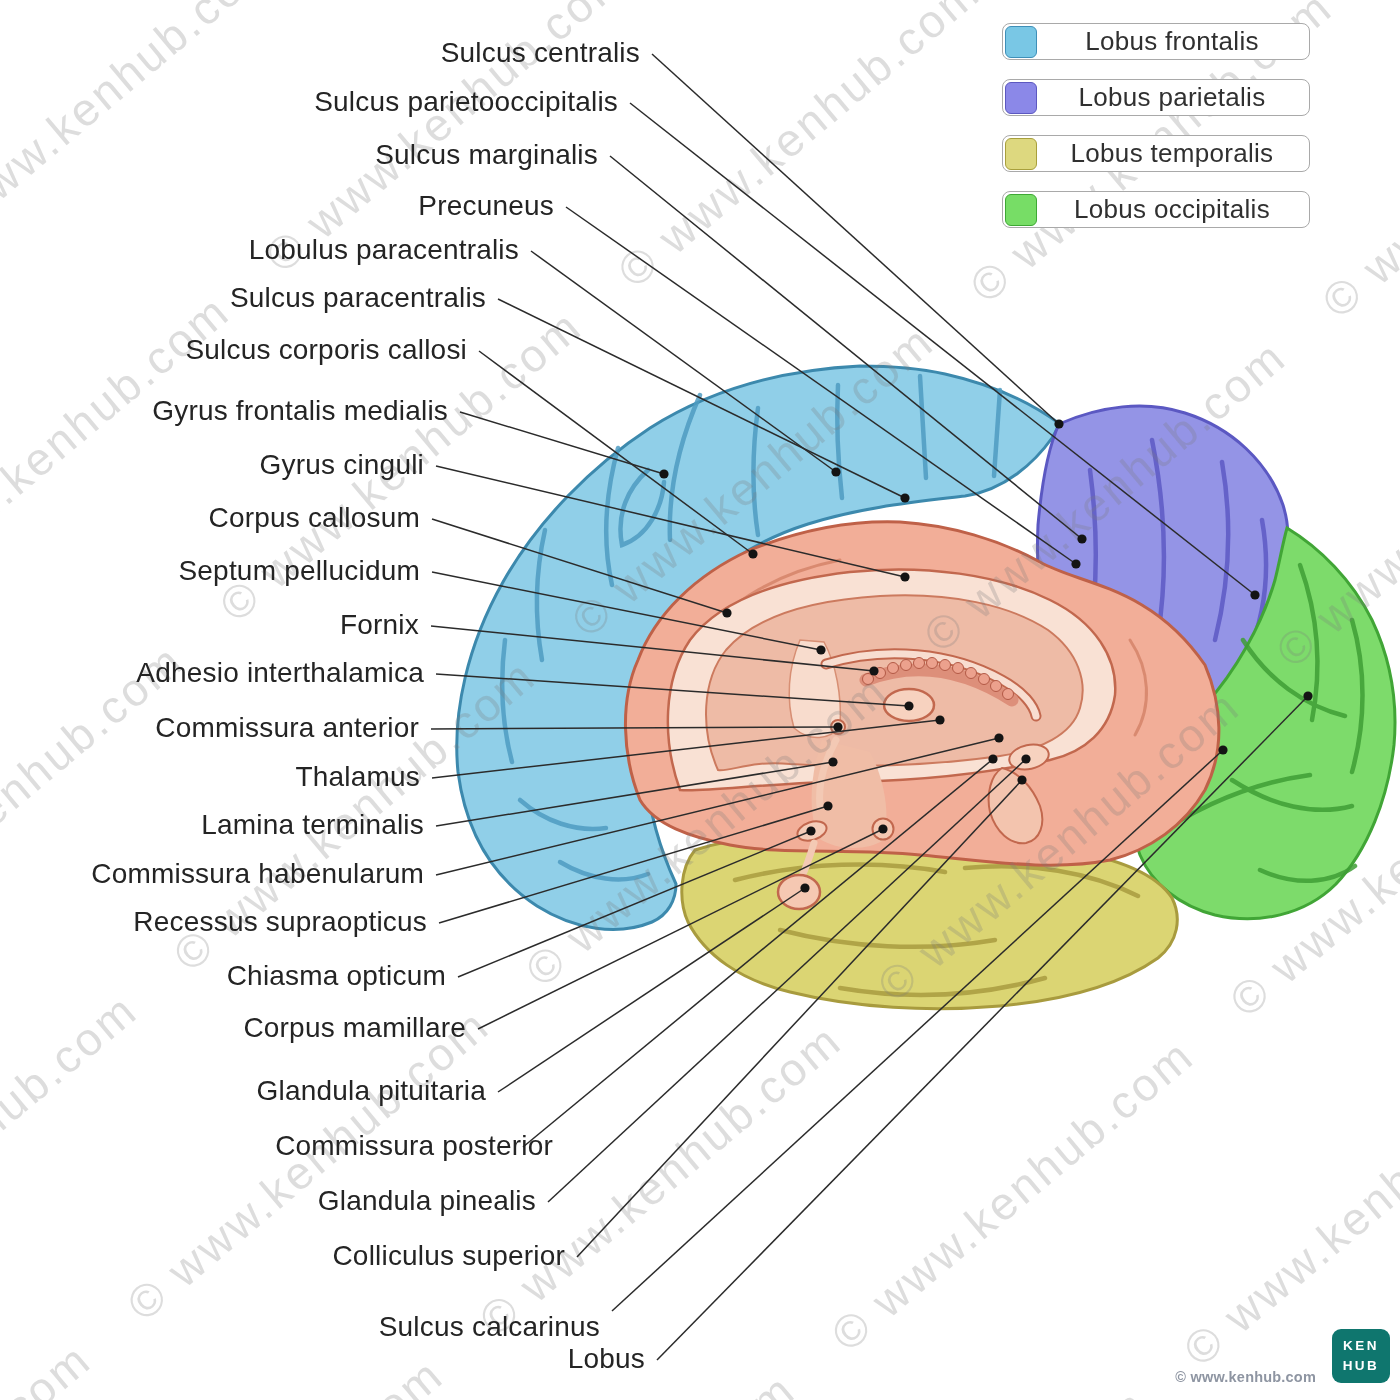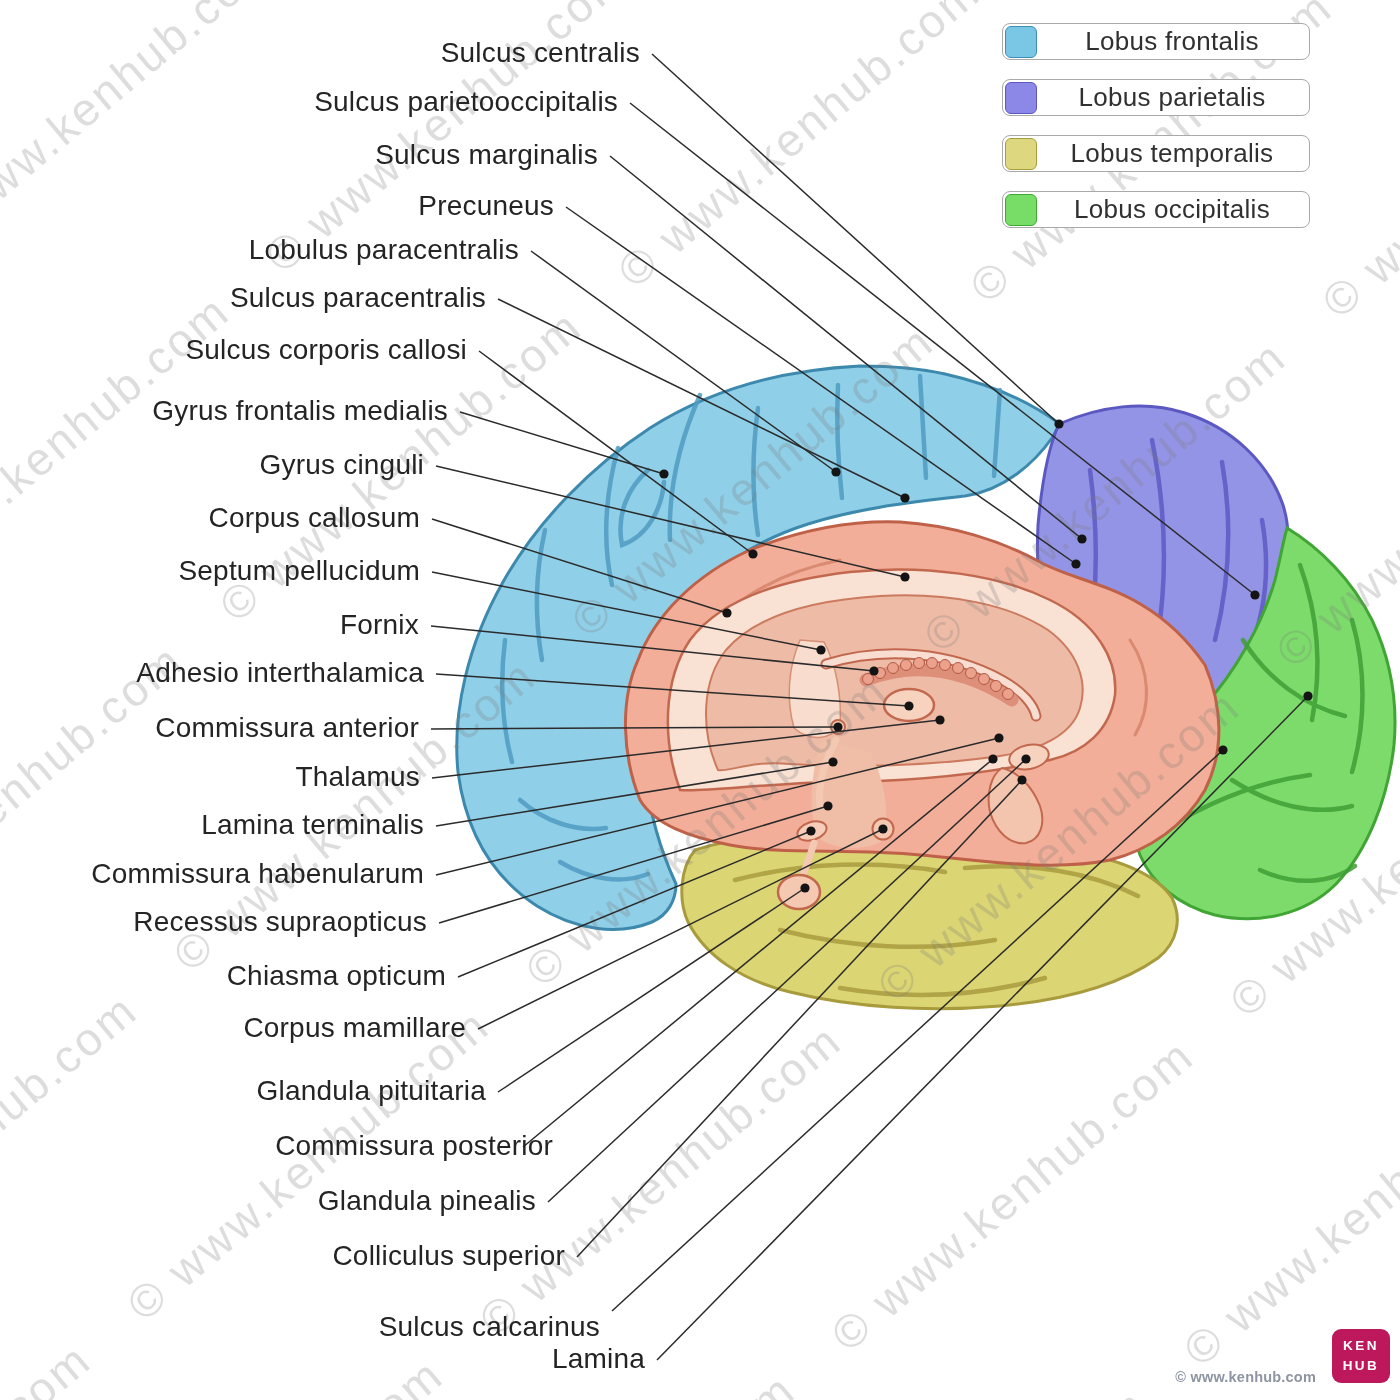--- a/index.html
+++ b/index.html
@@ -261,21 +261,21 @@
       <div class="anat-label" style="right: 976px; top: 826px;">Lamina terminalis</div>
       <div class="anat-label" style="right: 976px; top: 875px;">Commissura habenularum</div>
       <div class="anat-label" style="right: 973px; top: 923px;">Recessus supraopticus</div>
       <div class="anat-label" style="right: 954px; top: 977px;">Chiasma opticum</div>
       <div class="anat-label" style="right: 934px; top: 1029px;">Corpus mamillare</div>
       <div class="anat-label" style="right: 914px; top: 1092px;">Glandula pituitaria</div>
       <div class="anat-label" style="right: 847px; top: 1147px;">Commissura posterior</div>
       <div class="anat-label" style="right: 864px; top: 1202px;">Glandula pinealis</div>
       <div class="anat-label" style="right: 835px; top: 1257px;">Colliculus superior</div>
       <div class="anat-label" style="right: 800px; top: 1311px; margin-top: 17px;">Sulcus calcarinus</div>
-      <div class="anat-label" style="right: 755px; top: 1360px;">Lamina</div>
+      <div class="anat-label" style="right: 755px; top: 1360px;">Lobus</div>
     </div>
 
   <div id="legend">
       <div class="legend-item">
         <div class="legend-swatch" style="background: rgb(121, 199, 229); border-color: rgb(62, 143, 184);"></div>
         <div class="legend-label">Lobus frontalis</div>
       </div>
       <div class="legend-item">
         <div class="legend-swatch" style="background: rgb(139, 136, 232); border-color: rgb(92, 88, 192);"></div>
         <div class="legend-label">Lobus parietalis</div>
@@ -283,18 +283,18 @@
       <div class="legend-item">
         <div class="legend-swatch" style="background: rgb(221, 216, 127); border-color: rgb(168, 159, 60);"></div>
         <div class="legend-label">Lobus temporalis</div>
       </div>
       <div class="legend-item">
         <div class="legend-swatch" style="background: rgb(119, 221, 102); border-color: rgb(62, 168, 52);"></div>
         <div class="legend-label">Lobus occipitalis</div>
       </div>
     </div>
 
-  <div id="logo" style="background: #be185d; align-items: center;">
+  <div id="logo" style="background: #0f766e; align-items: center;">
     <span>KEN</span>
     <span>HUB</span>
   </div>
   <div id="copyright">© www.kenhub.com</div>
 </div>
 
 </body></html>

